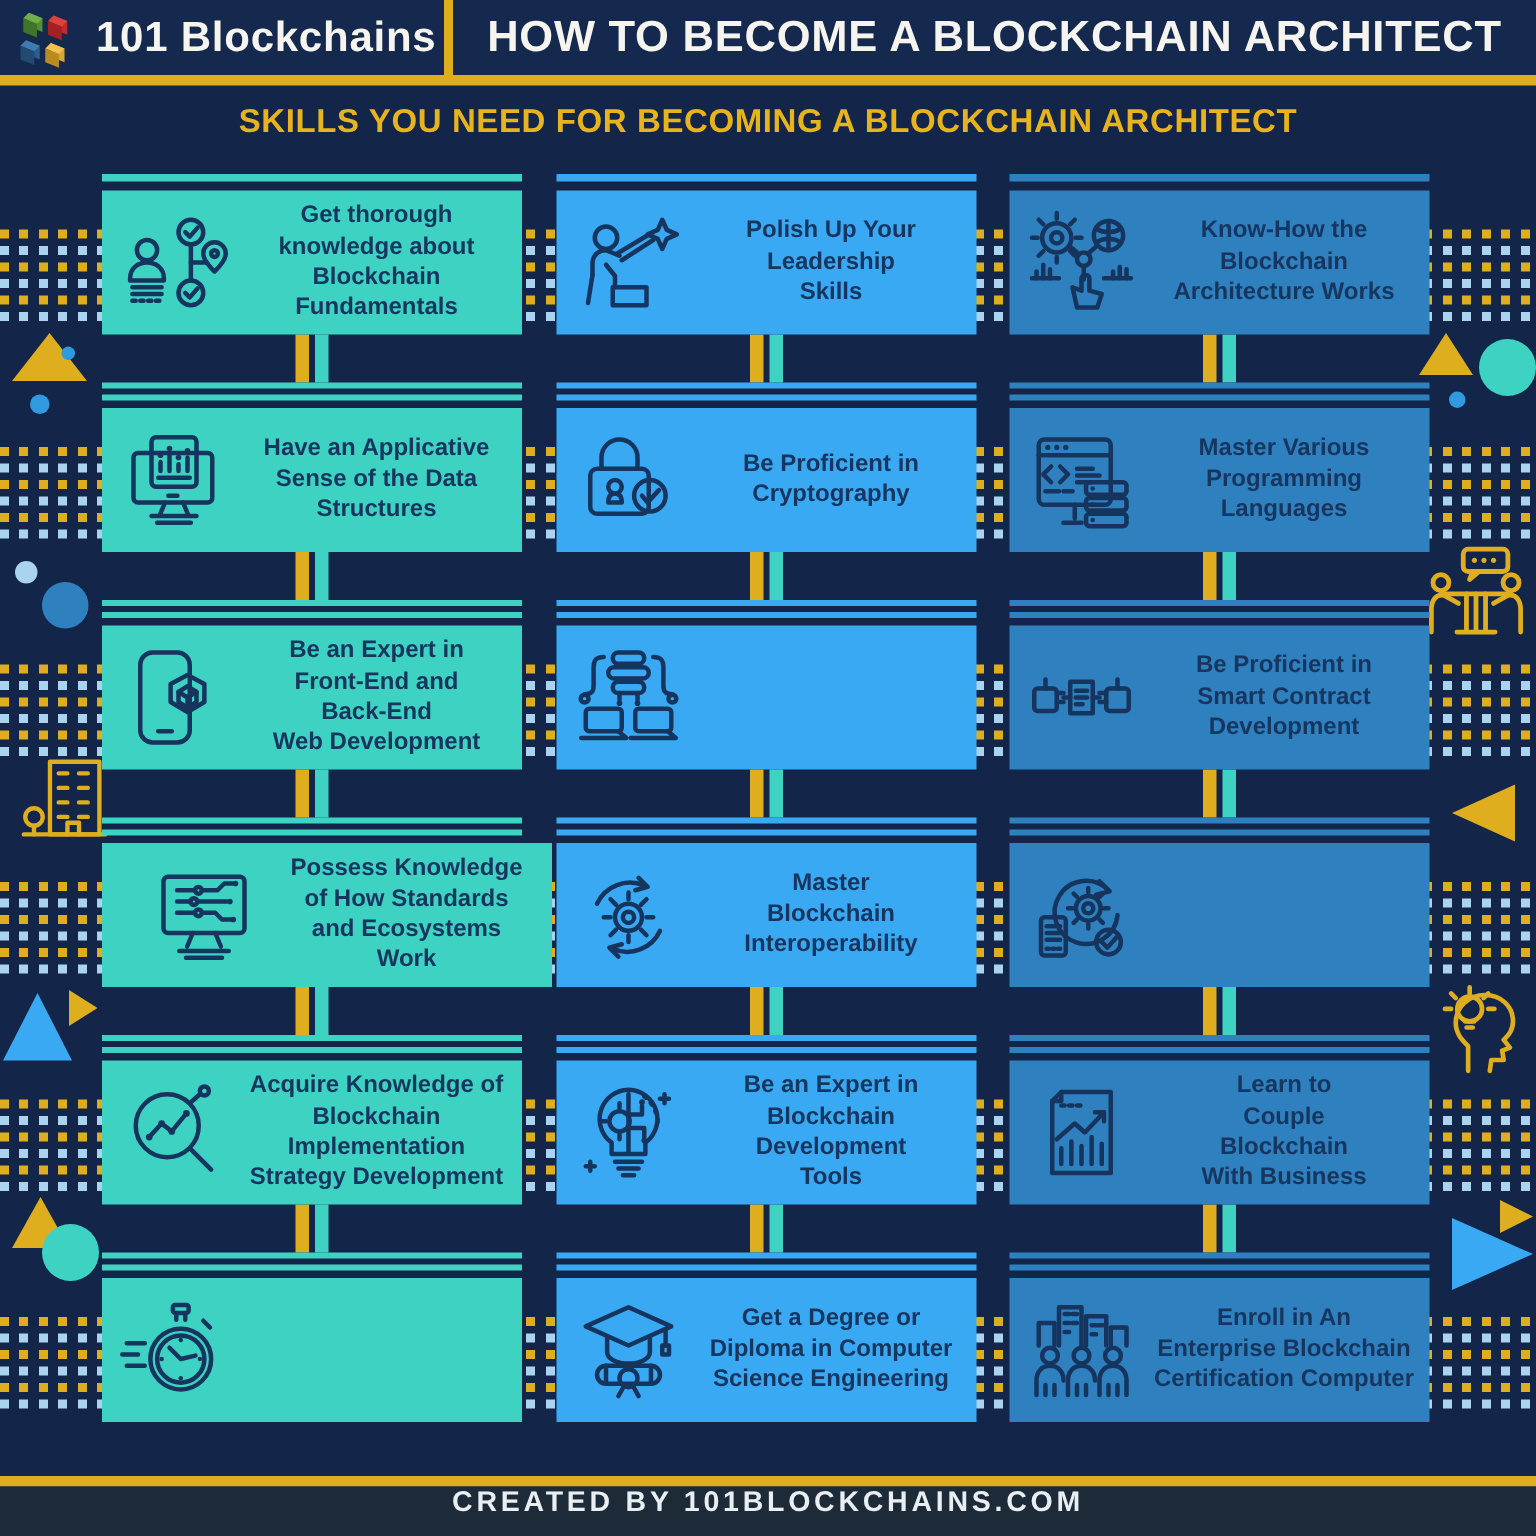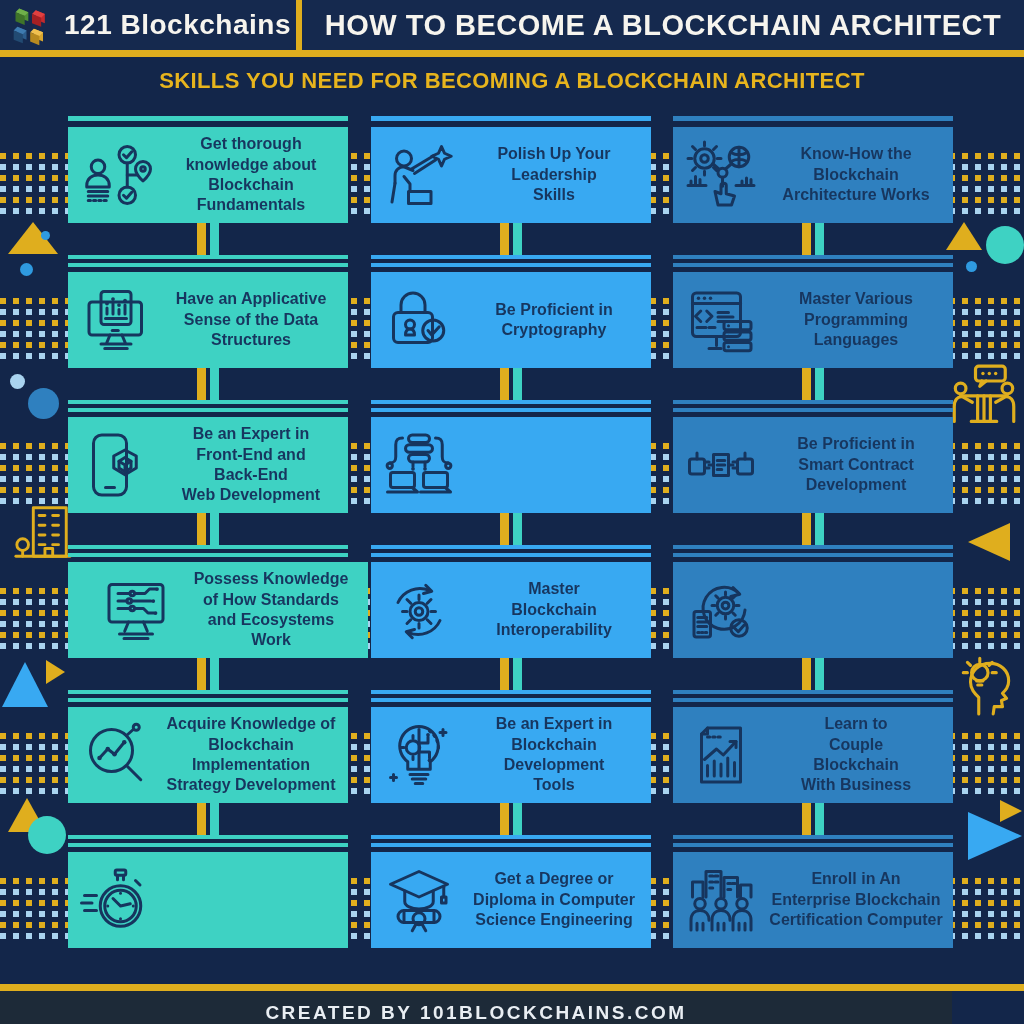--- a/index.html
+++ b/index.html
@@ -14,22 +14,22 @@
   #brand svg{width:44px;height:44px;}
   #brand-text{color:#f6f4ee;font-size:28px;font-weight:bold;letter-spacing:.5px;}
   #header-divider{position:absolute;left:296px;top:0;width:6px;height:50px;background:#dfae1e;}
   #page-title{position:absolute;left:302px;top:0;width:722px;height:50px;display:flex;
     align-items:center;justify-content:center;color:#f6f4ee;font-size:29px;font-weight:bold;letter-spacing:.5px;}
   #subtitle{position:absolute;left:0;top:68px;width:1024px;text-align:center;
     color:#e7b41d;font-size:22px;font-weight:bold;letter-spacing:.4px;z-index:6;}
 
   
   #footer-rule{position:absolute;left:0;top:984px;width:1024px;height:7px;background:#dfae1e;z-index:6;}
-  #footer-bar{position:absolute;left:0;top:991px;width:952px;height:33px;background:#1d2a38;z-index:6;
-    display:flex;align-items:flex-end;justify-content:center;}
+  #footer-bar{position:absolute;left:0;top:991px;width:1024px;height:33px;background:#1d2a38;z-index:6;
+    display:flex;align-items:flex-start;justify-content:center;}
   #footer-text{color:#e9eef3;font-size:19px;font-weight:bold;letter-spacing:2.5px;}
 
   
   .dotband{position:absolute;left:0;width:1024px;z-index:1;}
   .dotrow{height:6px;margin-bottom:5px;background-image:repeating-linear-gradient(90deg,var(--dc) 0 6px,transparent 6px 13px);}
   .dotrow.y{--dc:#dfae1e;}
   .dotrow.b{--dc:#a9d3ef;}
 
   
   .card{position:absolute;width:280px;height:96px;z-index:3;display:flex;align-items:center;}
@@ -68,21 +68,21 @@
           <polygon points="28,8 38,12 34,16 24,12" fill="#e04040"></polygon>
           <polygon points="24,12 34,16 34,26 24,22" fill="#a32024"></polygon>
           <polygon points="8,26 18,30 18,40 8,36" fill="#2c5d8c"></polygon>
           <polygon points="8,26 18,30 14,34 4,30" fill="#3e7bb0"></polygon>
           <polygon points="4,30 14,34 14,44 4,40" fill="#224a72"></polygon>
           <polygon points="26,28 36,32 36,42 26,38" fill="#d9a62e"></polygon>
           <polygon points="26,28 36,32 32,36 22,32" fill="#f0c050"></polygon>
           <polygon points="22,32 32,36 32,46 22,42" fill="#b88a20"></polygon>
         </g>
       </svg>
-      <span id="brand-text">121 Blockchains</span>
+      <span id="brand-text">101 Blockchains</span>
     </div>
     <div id="header-divider"></div>
     <div id="page-title">HOW TO BECOME A BLOCKCHAIN ARCHITECT</div>
   </div>
   <div id="header-rule"></div>
   <div id="subtitle">SKILLS YOU NEED FOR BECOMING A BLOCKCHAIN ARCHITECT</div>
 
   <div id="grid">
       <div class="cline" style="left: 68px; top: 116px; height: 5px; background: rgb(62, 210, 195);"></div>
       <div class="connector" style="left: 197px; top: 223px; width: 9px; height: 32px; background: rgb(223, 174, 30);"></div>

